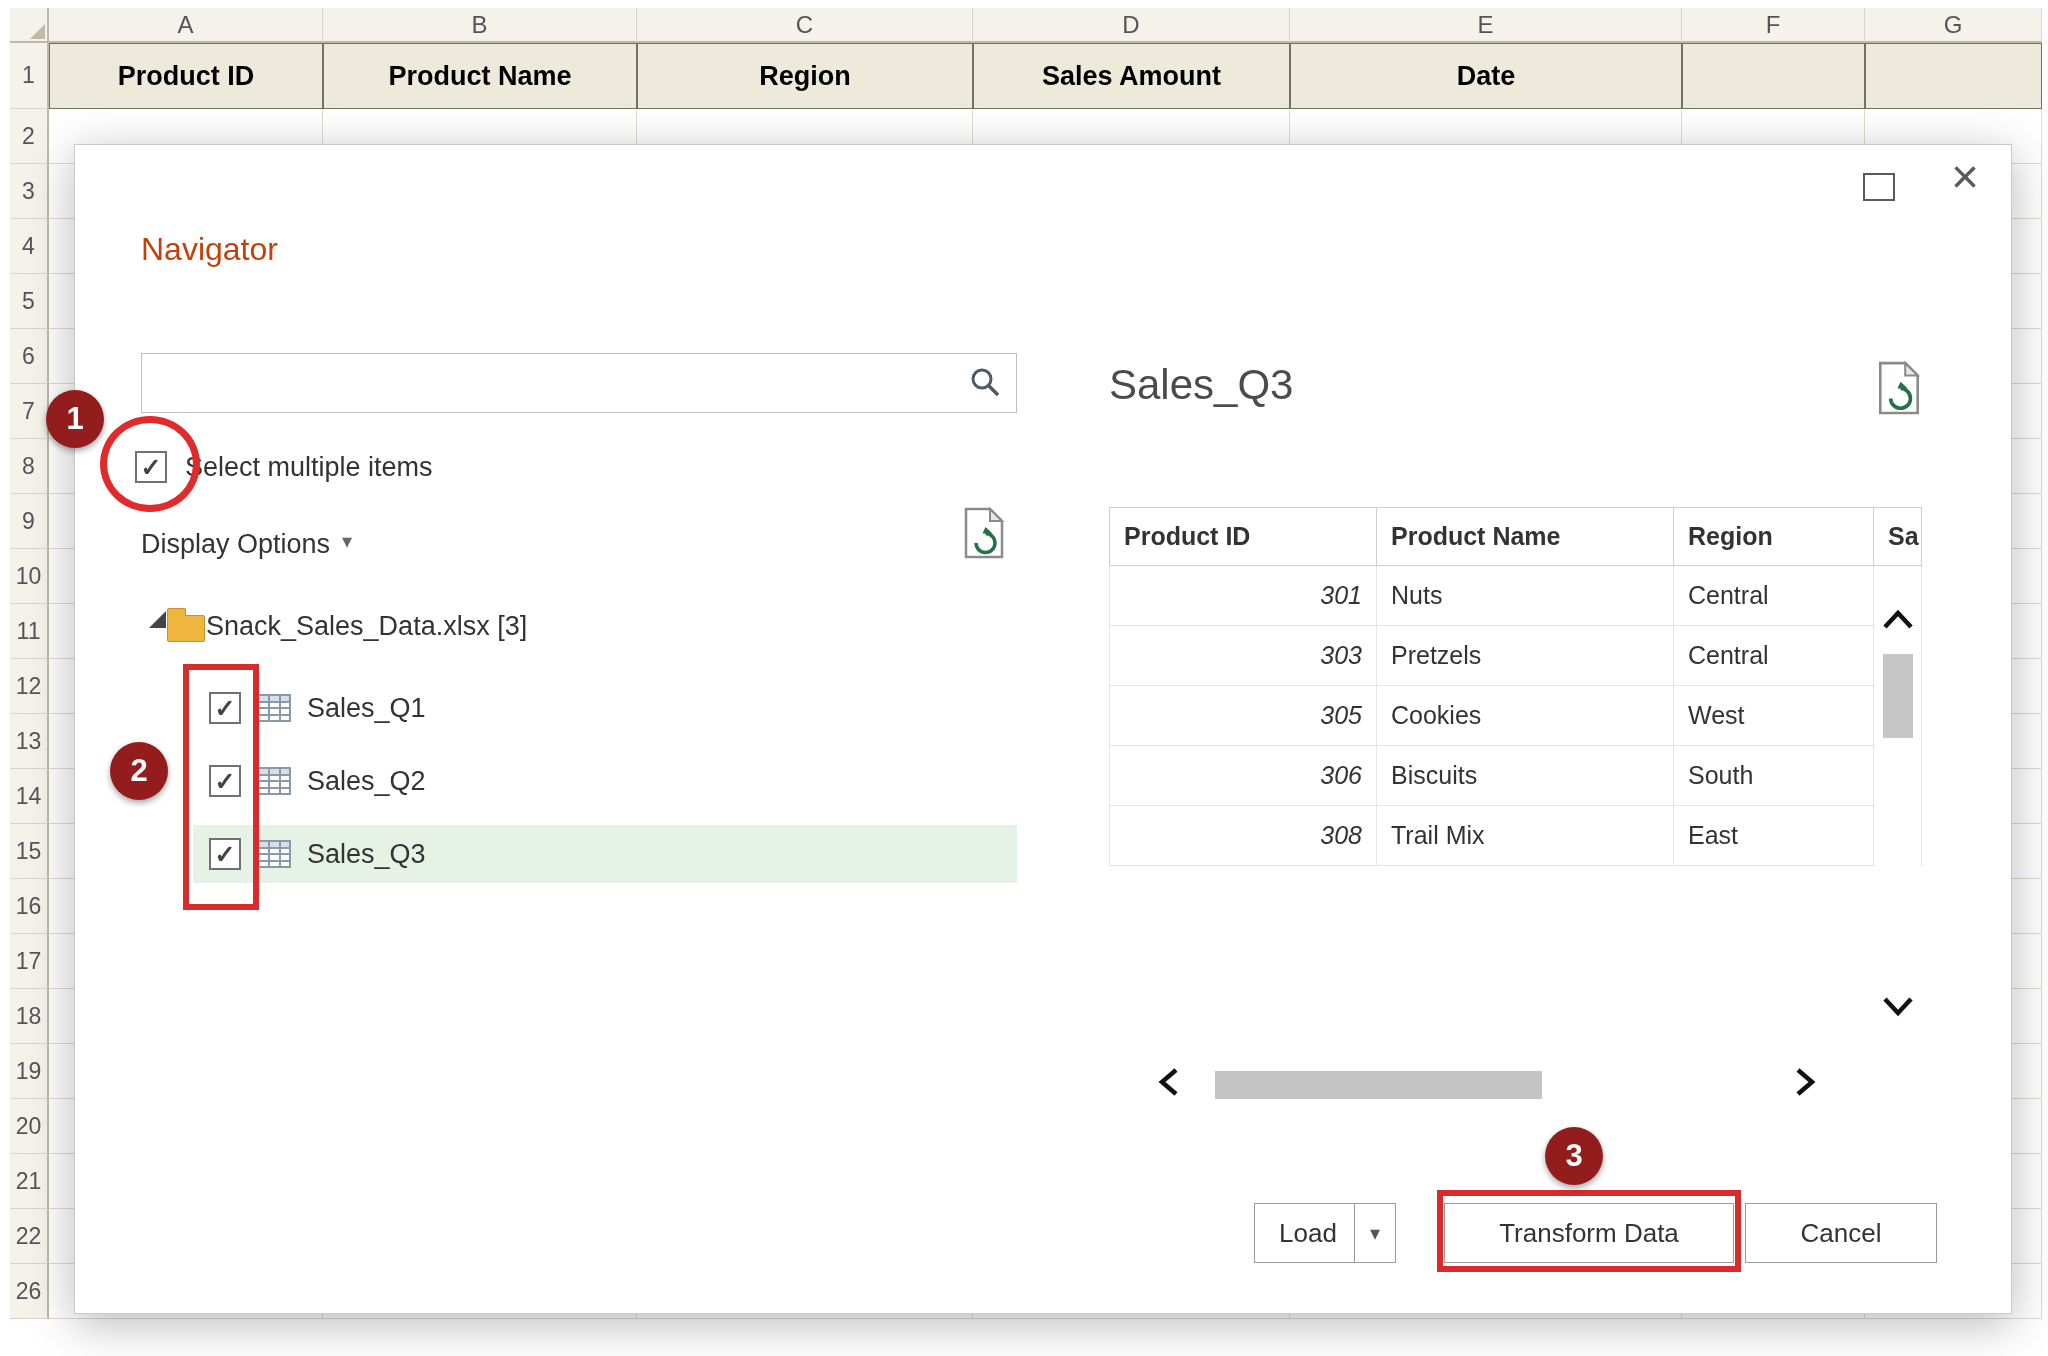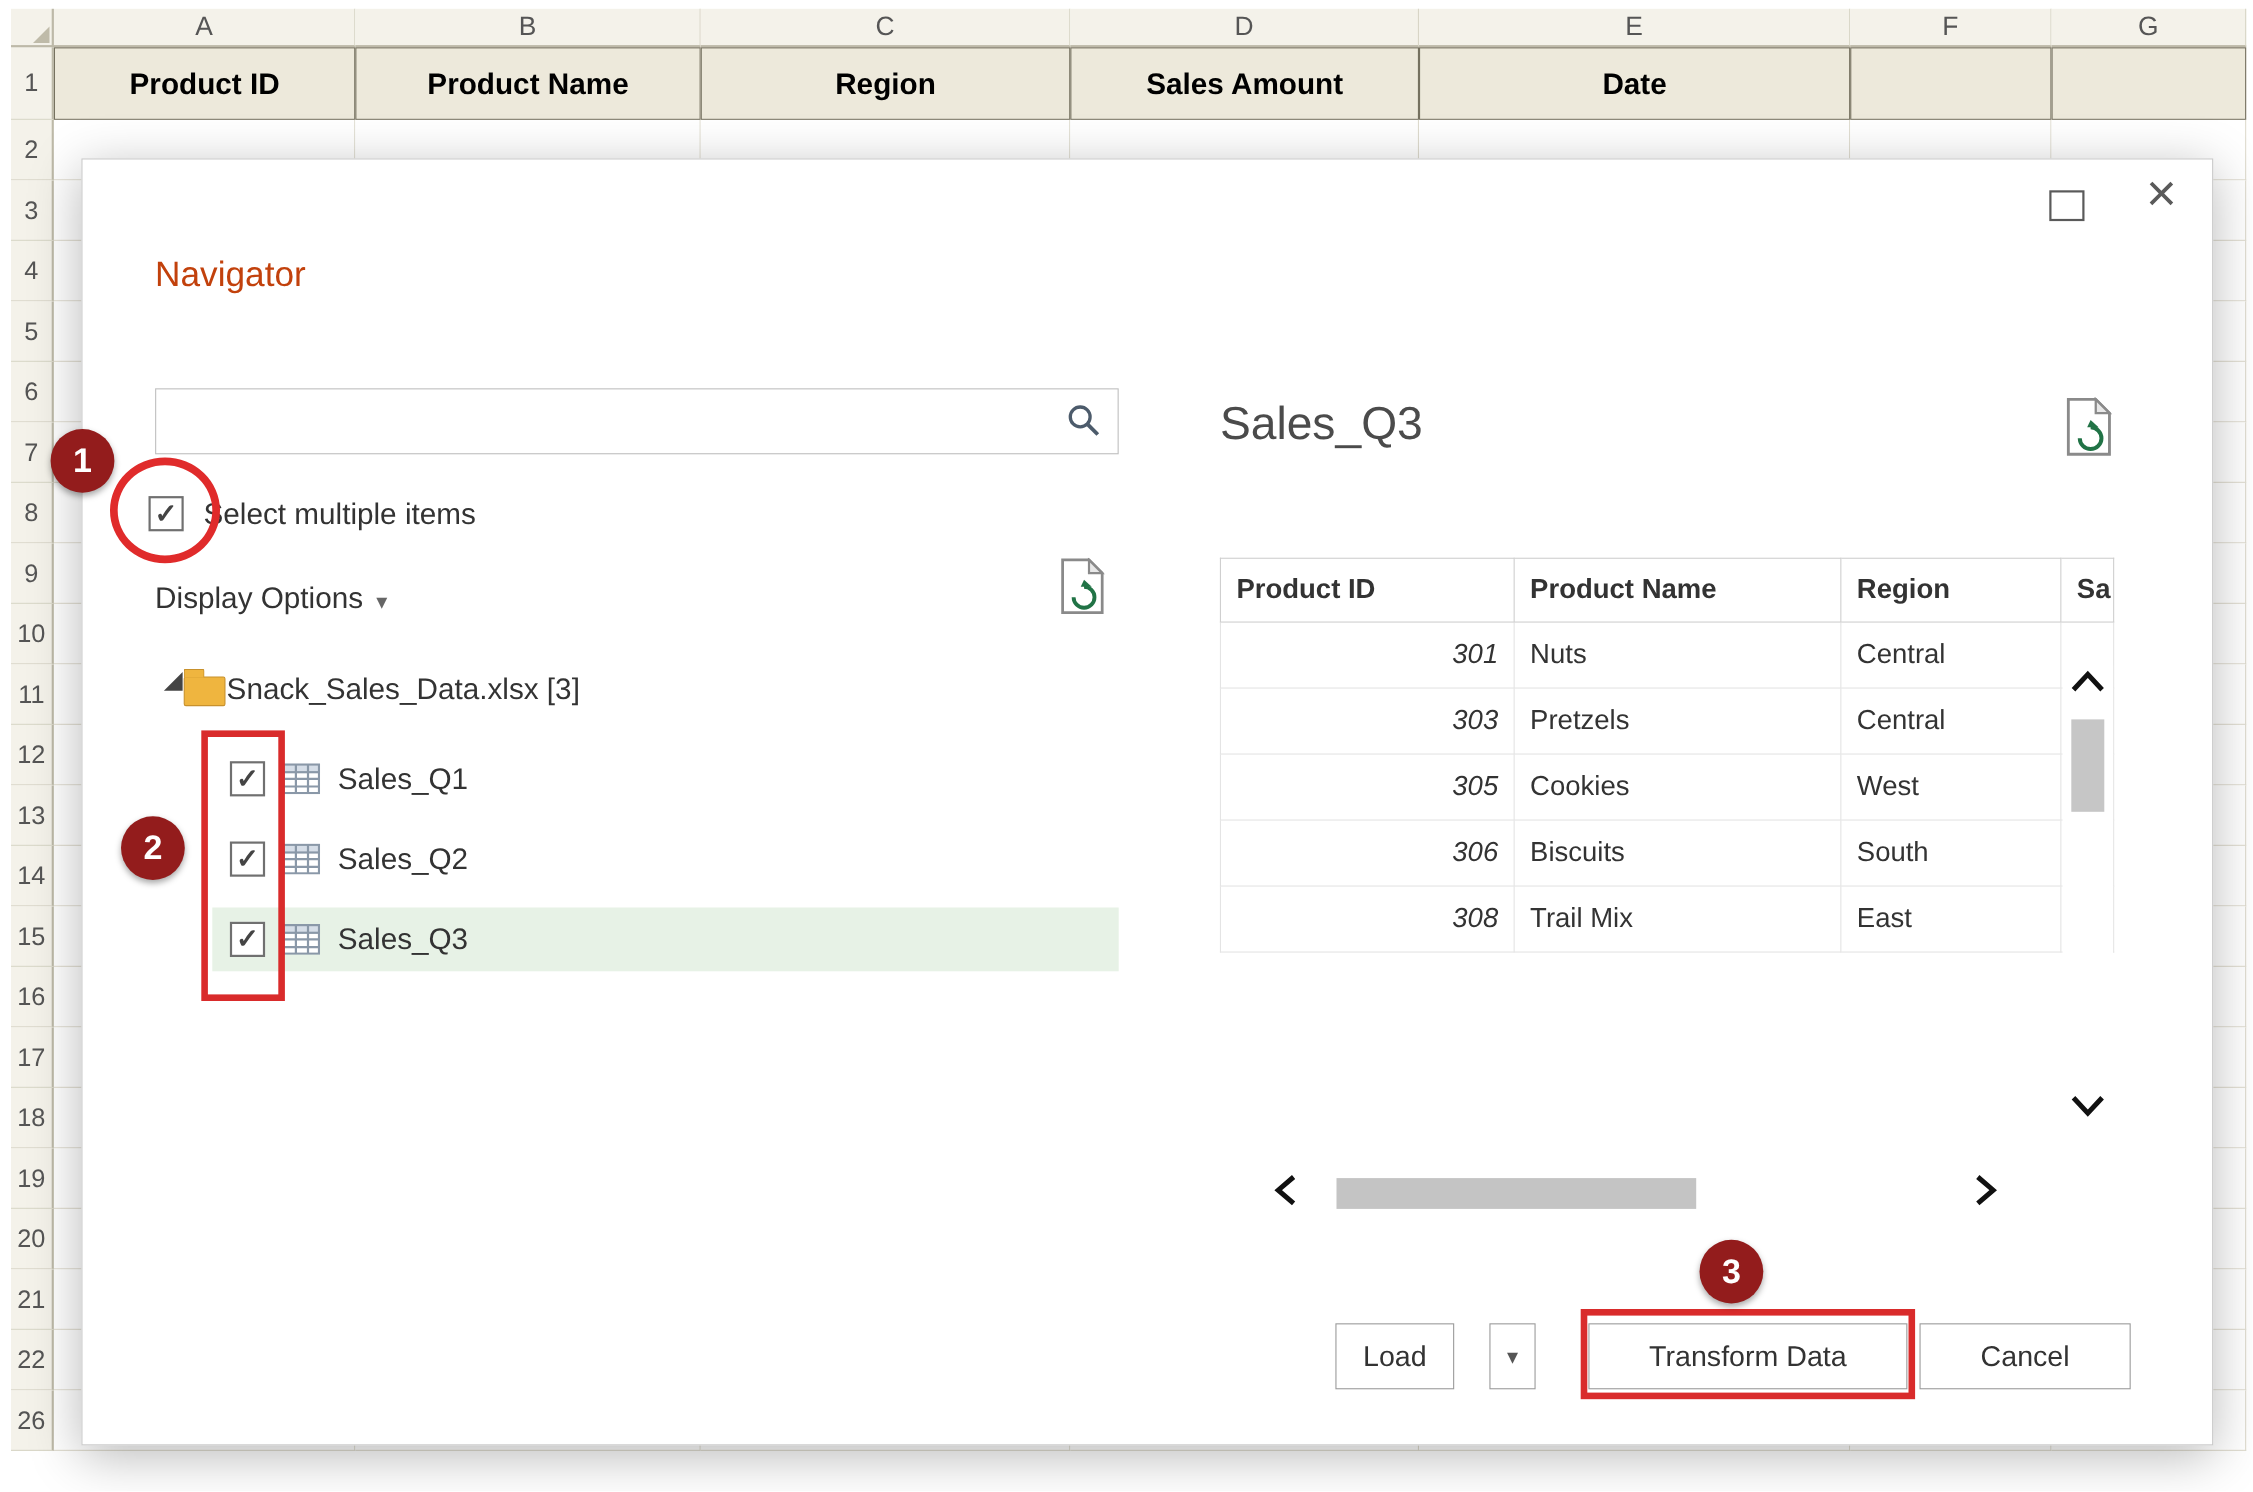--- a/index.html
+++ b/index.html
@@ -24,21 +24,21 @@
   .dlg-title{position:absolute;left:66px;top:86px;font-size:32px;color:#c2410c}
 
   .search-box{position:absolute;left:66px;top:208px;width:876px;height:60px;border:1px solid #BFBFBF;display:flex;align-items:center;background:#fff}
   .search-input{flex:1;border:none;outline:none;font-size:26px;padding:0 16px;color:#333;background:transparent;font-family:"Liberation Sans",sans-serif}
   .search-icon{margin-right:14px;display:flex}
 
   .select-row{position:absolute;left:60px;top:306px;display:flex;align-items:center;gap:18px}
   .checkbox{width:32px;height:32px;border:2px solid #707070;background:#fff;display:flex;align-items:center;justify-content:center;font-size:25px;color:#444;font-weight:bold;flex:0 0 auto}
   .select-label{font-size:27px;color:#333}
 
-  .display-row{position:absolute;left:66px;top:384px;display:flex;align-items:flex-end;gap:12px;font-size:27px;color:#333}
+  .display-row{position:absolute;left:66px;top:384px;display:flex;align-items:flex-start;gap:12px;font-size:27px;color:#333}
   .caret{font-size:20px;color:#666}
   .doc-left{position:absolute;left:886px;top:362px}
   .doc-right{position:absolute;left:1800px;top:216px}
 
   .tree-root{position:absolute;left:74px;top:466px;display:flex;align-items:flex-start;gap:1px}
   .expander{width:0;height:0;border-left:17px solid transparent;border-bottom:17px solid #444}
   .folder{width:38px;height:27px;background:#EFB53F;border:1px solid #C8912C;border-radius:2px;position:relative;margin-top:4px;flex:0 0 auto}
   .folder::before{content:"";position:absolute;left:-1px;top:-8px;width:17px;height:7px;background:#EFB53F;border:1px solid #C8912C;border-bottom:none;border-radius:2px 2px 0 0}
   .root-label{font-size:27px;color:#333}
 
@@ -55,21 +55,21 @@
   .ptable td{font-size:25px;color:#333;padding:0 14px;height:60px;border:1px solid #E4E4E4;white-space:nowrap;overflow:hidden}
   .ptable td.num{font-style:italic;text-align:right}
 
   .vscroll{position:absolute;left:1800px;top:460px;width:46px;height:420px;background:#fff;display:flex;flex-direction:column;align-items:center;justify-content:space-between;padding:2px 0}
   .vthumb{position:absolute;left:8px;top:49px;width:30px;height:84px;background:#C6C6C6}
   .hthumb{position:absolute;left:1140px;top:926px;width:327px;height:28px;background:#C4C4C4}
   .hs-left{position:absolute;left:1078px;top:920px;display:flex}
   .hs-right{position:absolute;left:1716px;top:920px;display:flex}
 
   .btn{position:absolute;top:1058px;height:60px;background:#fff;border:1px solid #9B9B9B;font-size:26px;color:#333;display:flex;align-items:center;justify-content:center}
-  .btn-load{left:1139px;width:108px}
+  .btn-load{left:1179px;width:108px}
   .btn-load-dd{left:1279px;width:42px;font-size:20px;color:#555}
   .btn-transform{left:1369px;width:290px}
   .btn-cancel{left:1670px;width:192px}
 
   
   .badge{position:absolute;width:58px;height:58px;border-radius:50%;background:#931C1C;color:#fff;font-size:31px;font-weight:bold;display:flex;align-items:center;justify-content:center;box-shadow:0 3px 6px rgba(0,0,0,.35);z-index:30}
   .badge1{left:46px;top:390px}
   .badge2{left:110px;top:742px}
   .badge3{left:1545px;top:1127px}
   .ring{position:absolute;left:100px;top:416px;width:100px;height:96px;border:7px solid #E02B2B;border-radius:50%;z-index:25}

